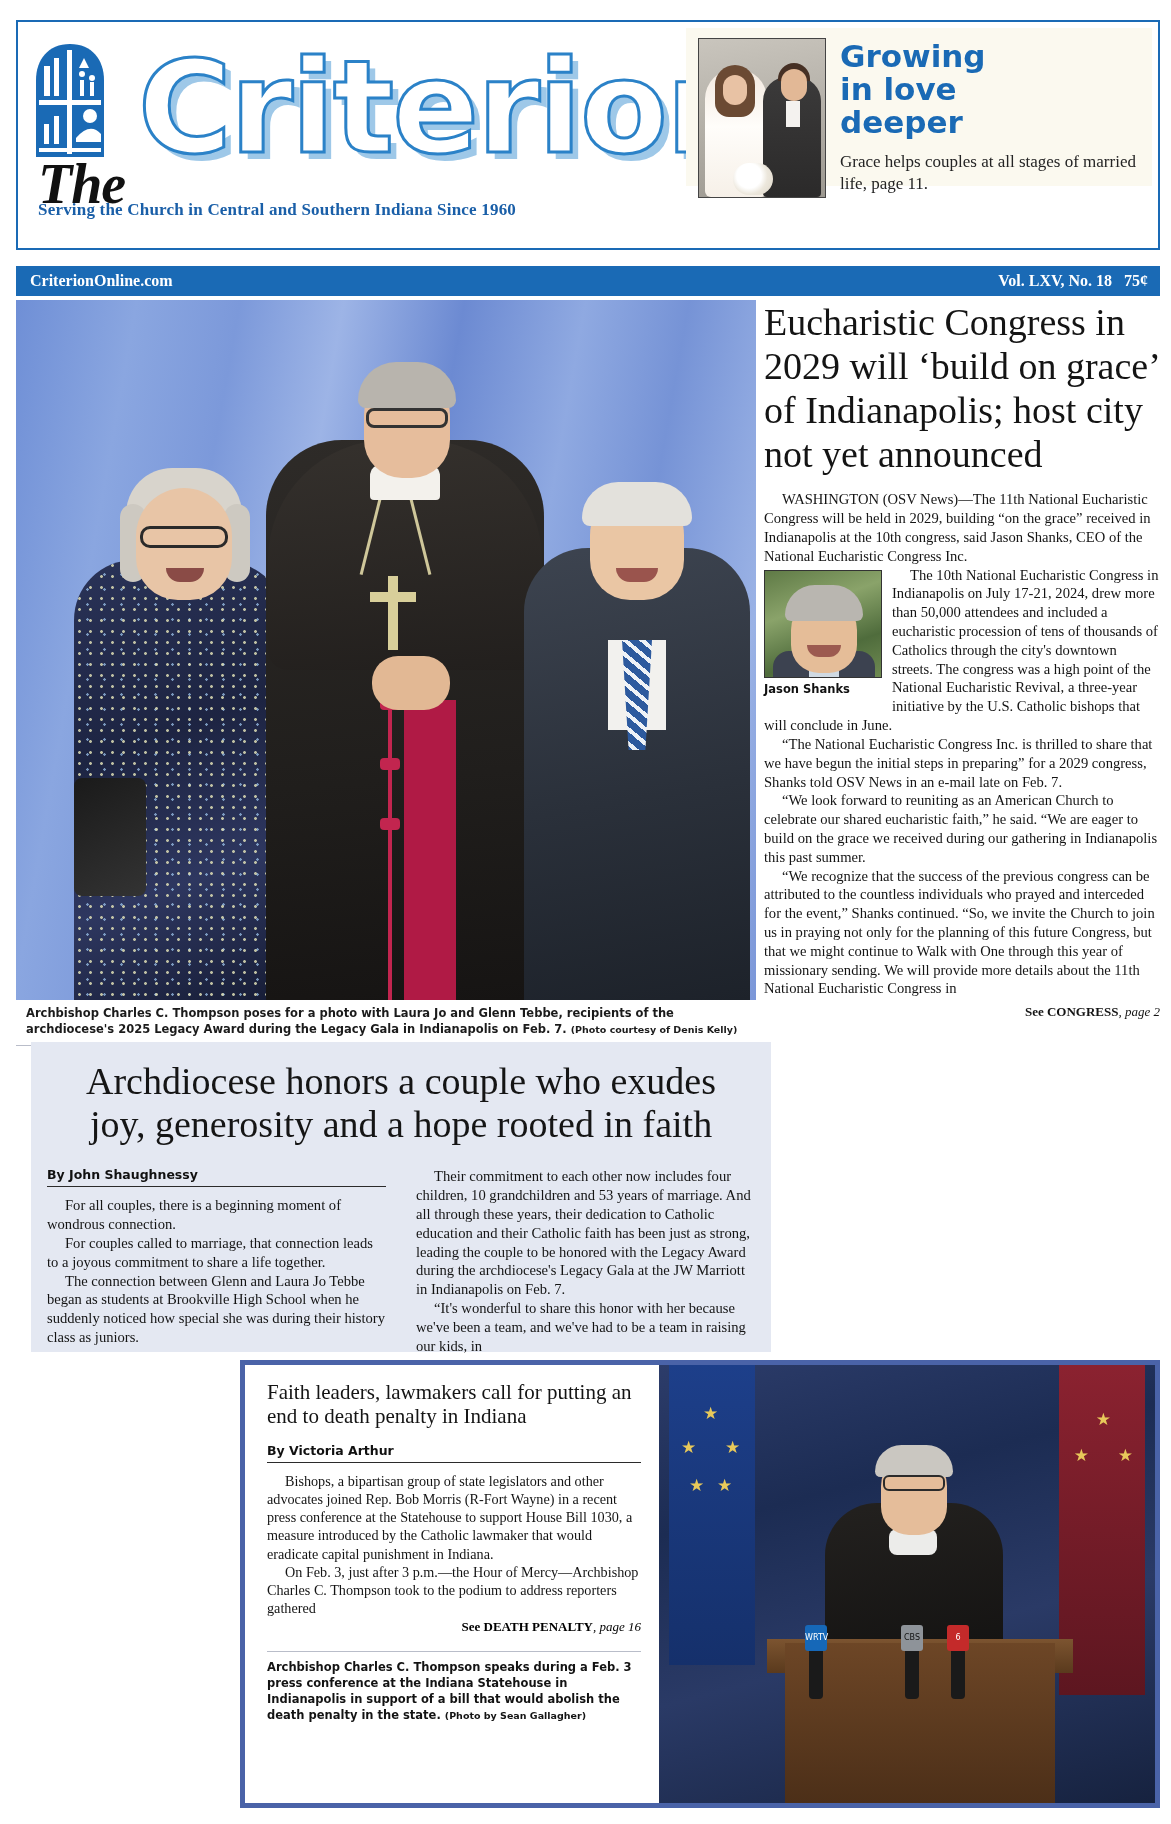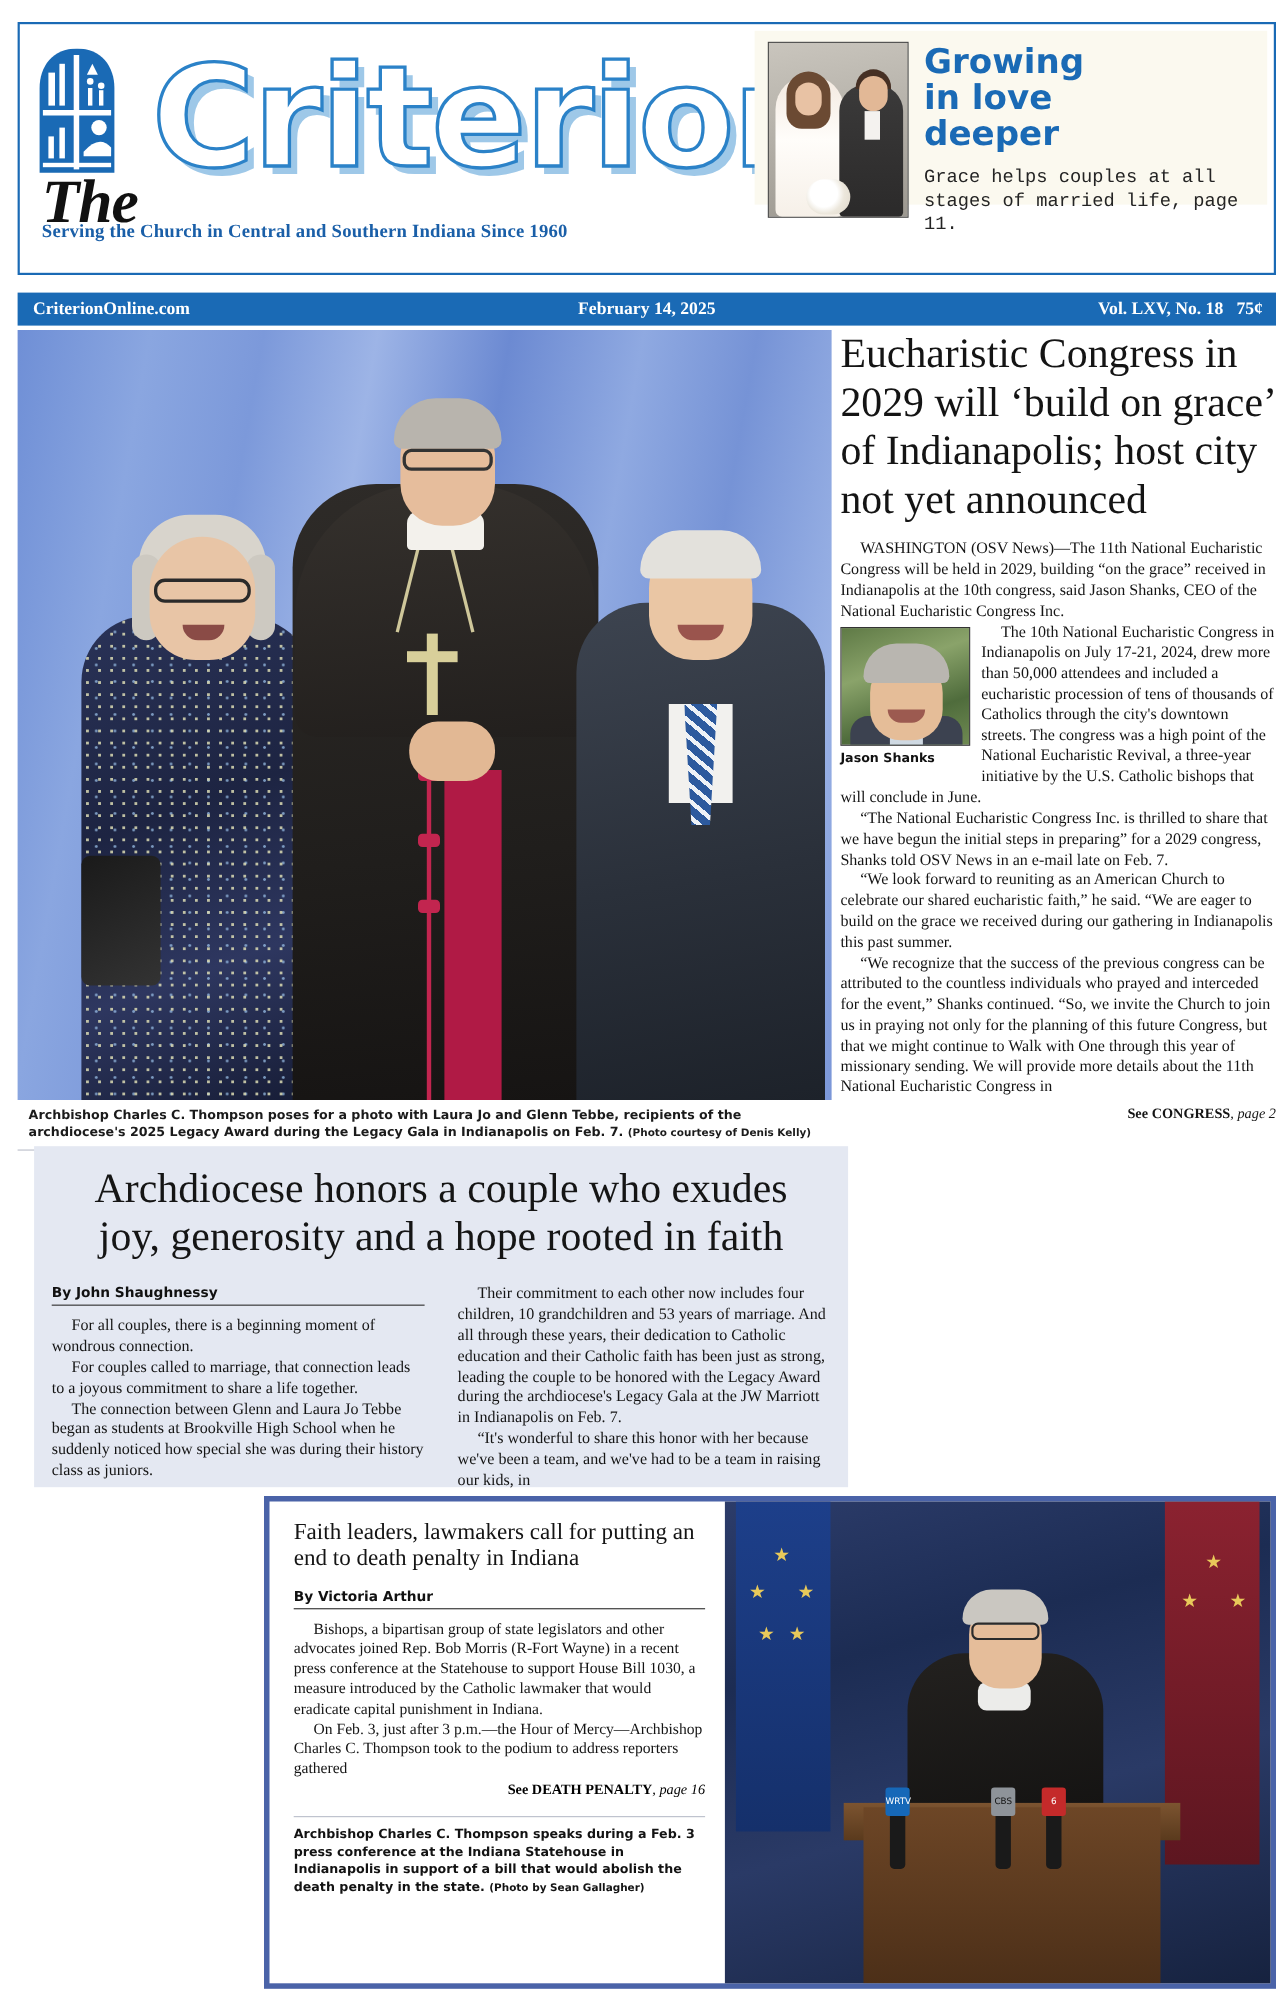--- a/index.html
+++ b/index.html
@@ -90,21 +90,21 @@
     border-radius: 20px;
   }
   .promo-text { flex: 1; padding-top: 2px; }
   .promo-head {
     font-family: "DejaVu Sans", sans-serif;
     font-weight: bold; font-size: 31px; line-height: 1.07;
     color: #1a6ab5;
   }
   .promo-sub {
     margin-top: 12px;
-    font-family: Liberation Mono, monospace;
+    font-family: Liberation Serif, serif;
     font-size: 17px; line-height: 1.26; color: #242424;
   }
 
   
   .infobar {
     position: absolute; left: 16px; top: 266px; width: 1144px; height: 30px;
     background: #1a6ab5; color: #fff;
     display:flex; align-items:center;
     font-family: "Liberation Serif", serif; font-weight: bold; font-size: 16px;
   }
@@ -485,21 +485,20 @@
           <div>in love</div>
           <div>deeper</div>
         </div>
         <div class="promo-sub">Grace helps couples at all stages of married life, page 11.</div>
       </div>
     </div>
   </div>
 
   <div class="infobar">
     <span class="left">CriterionOnline.com</span>
-    <span class="mid">February 14, 2025</span>
     <span class="right">
       <span>Vol. LXV, No. 18</span>
       <span class="price">75¢</span>
     </span>
   </div>
 
   <div class="main-photo">
     <div class="mp-person mp-woman">
       <div class="body"></div>
         <div class="sparkle"></div>

